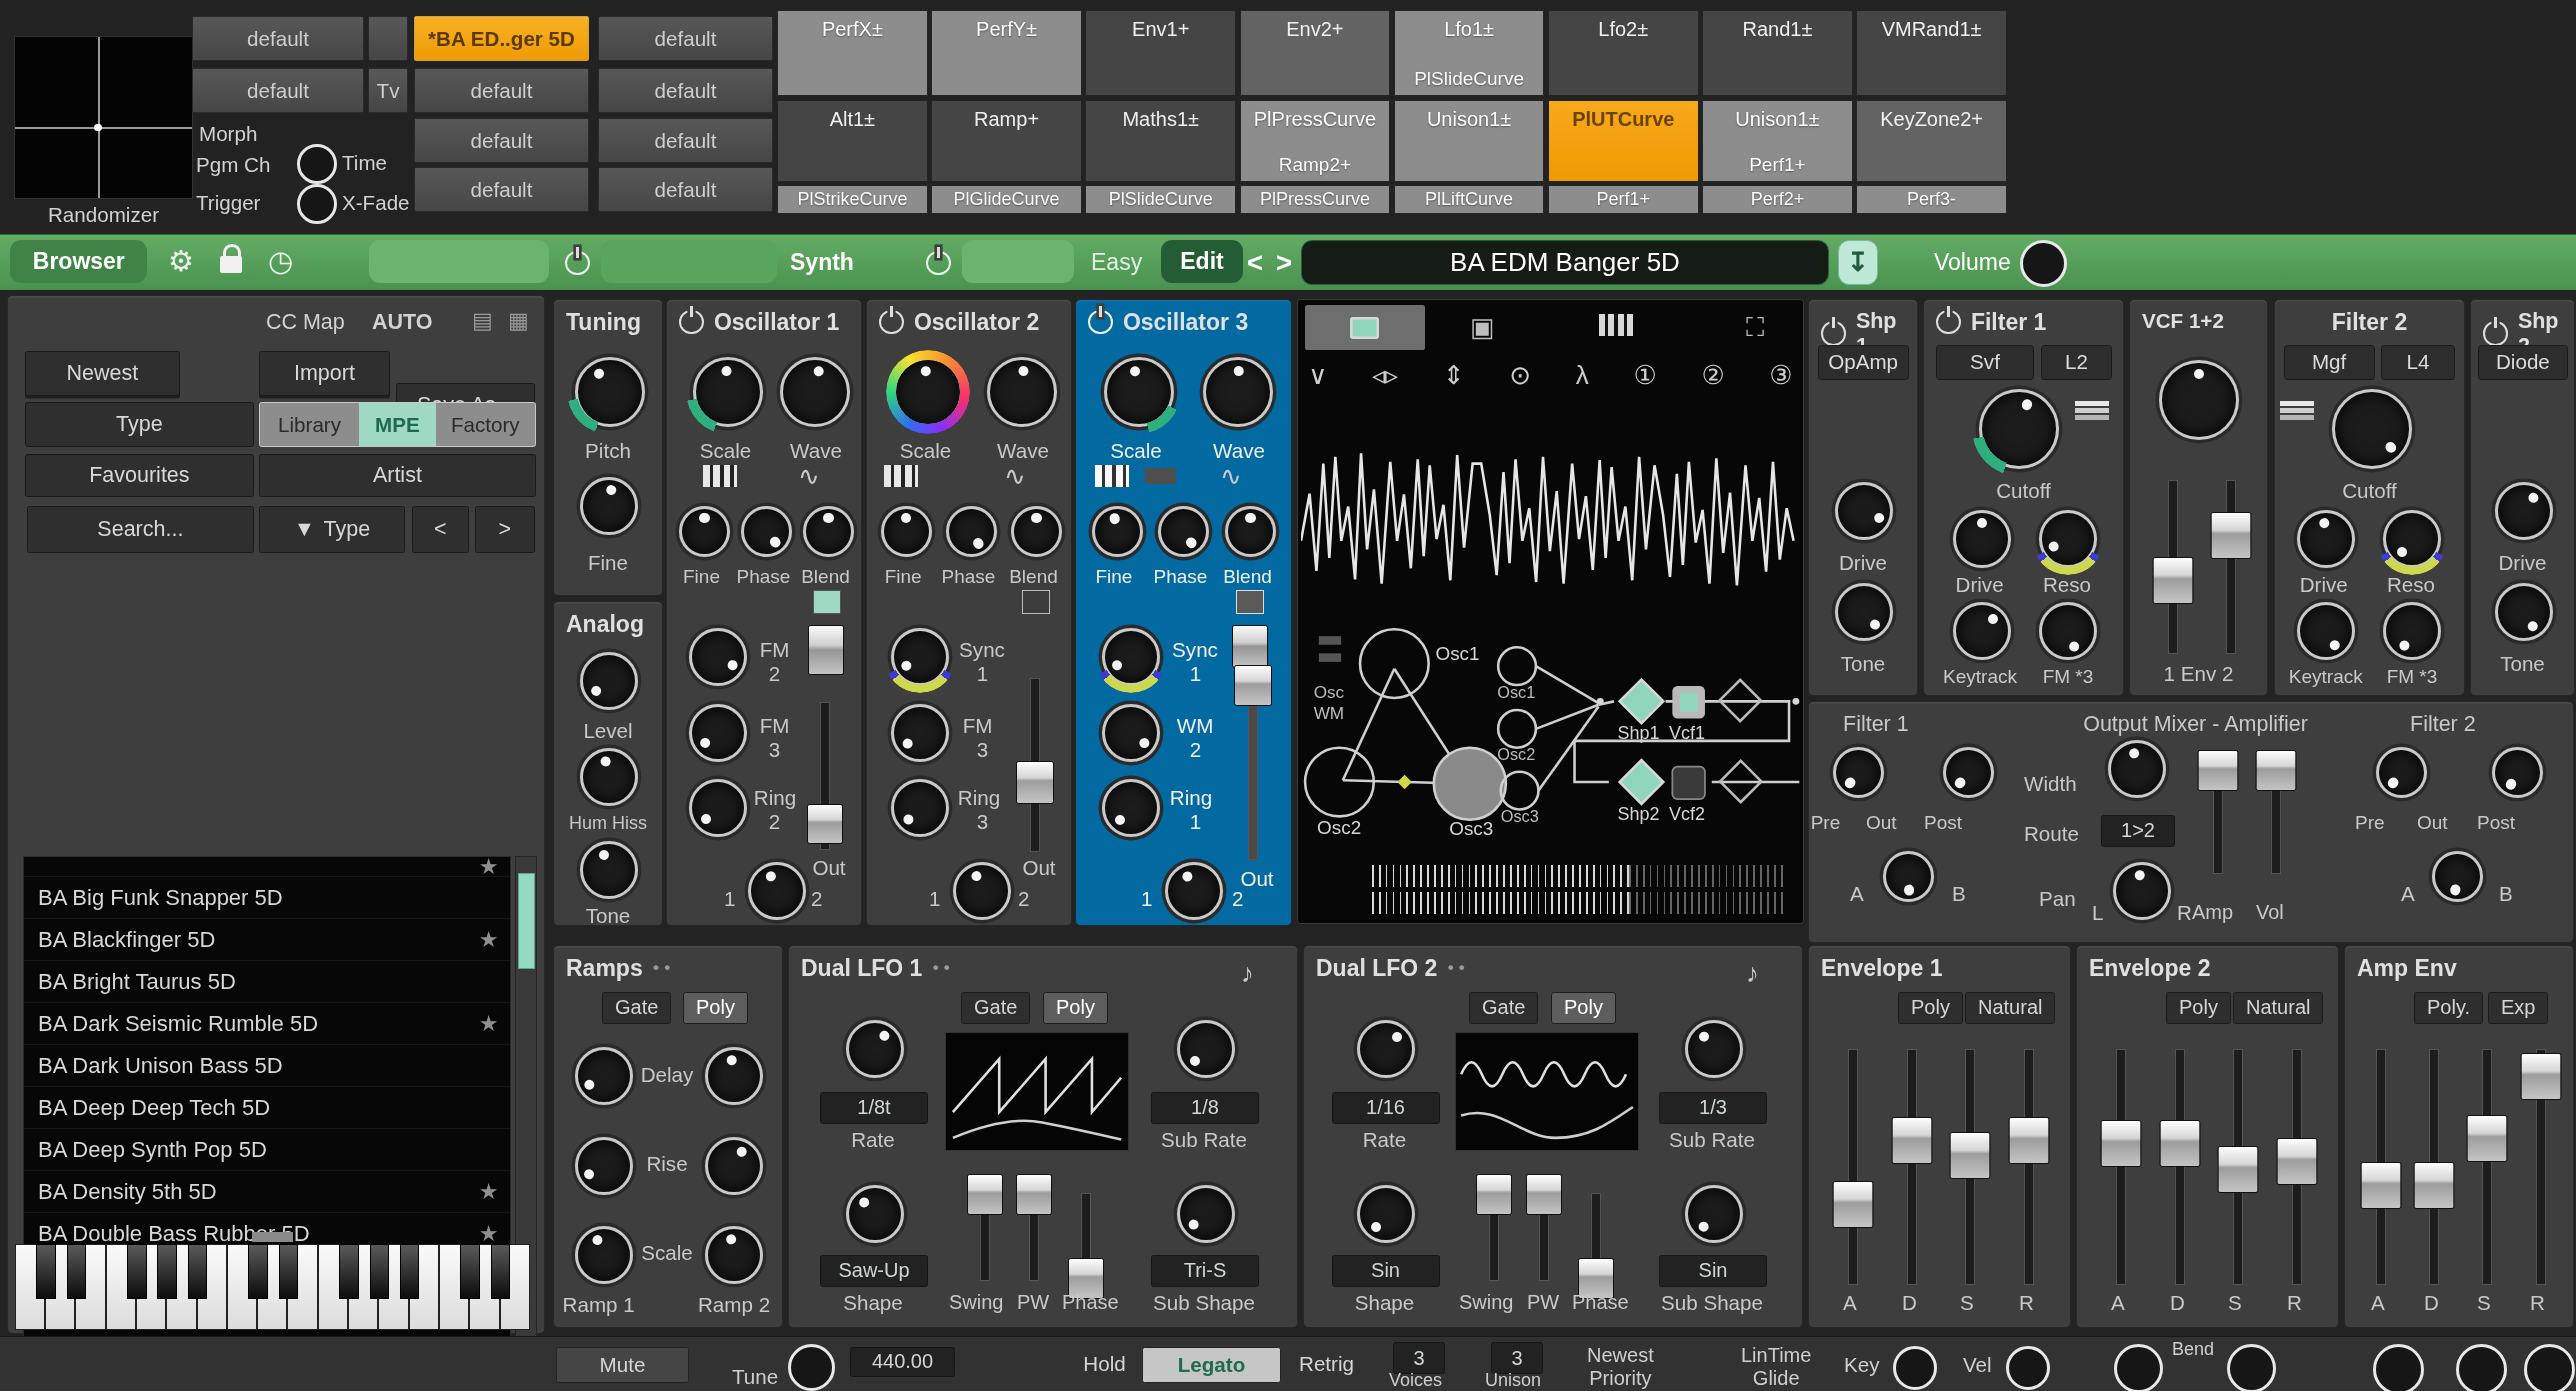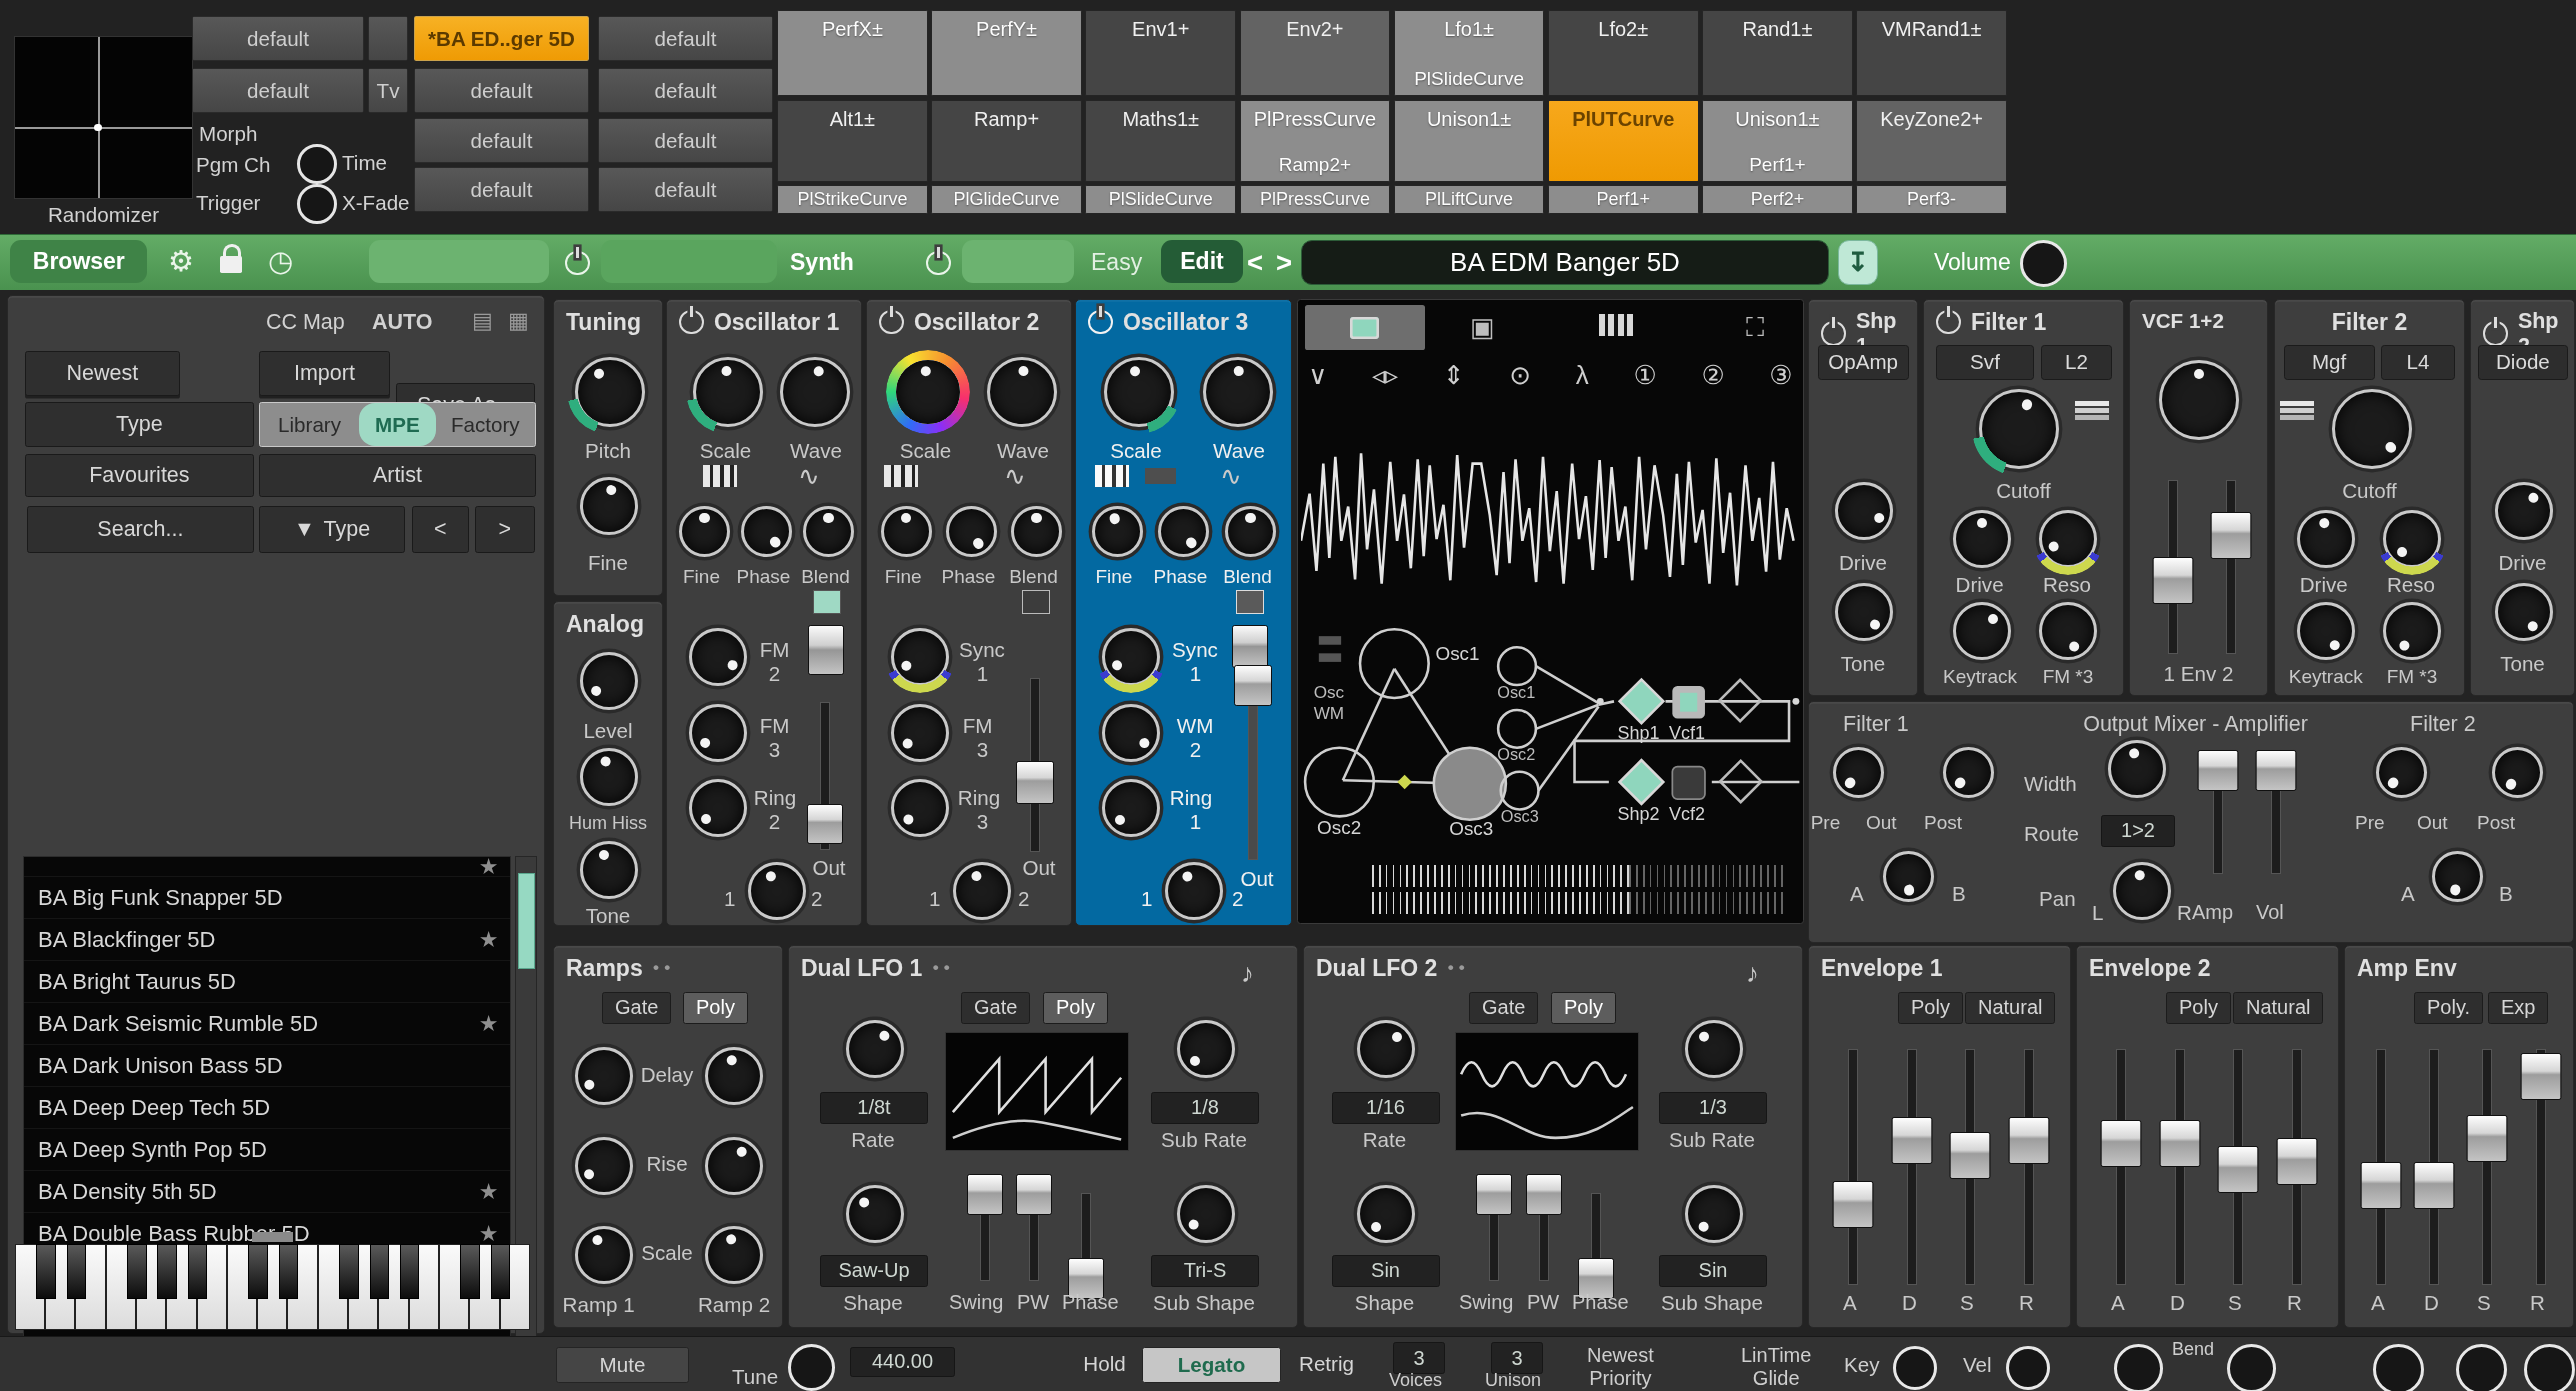--- a/index.html
+++ b/index.html
@@ -280,21 +280,21 @@
     <div class="hlabel" style="left:464px;top:12px;font-size:22px;color:#9a9a9a;">▤</div>
     <div class="hlabel" style="left:500px;top:12px;font-size:22px;color:#9a9a9a;">▦</div>
 
     <div class="dkbtn" style="position:absolute;left:17px;top:55px;width:153px;height:43px;">Newest</div>
     <div class="dkbtn" style="position:absolute;left:251px;top:55px;width:129px;height:43px;">Import</div>
     <div class="dkbtn" style="position:absolute;left:388px;top:55px;width:137px;height:43px;margin-top:32px;">Save As...</div>
 
     <div class="dkbtn" style="position:absolute;left:17px;top:106px;width:227px;height:43px;box-shadow:none;">Type</div>
     <div style="position:absolute;left:251px;top:106px;width:275px;height:43px;background:#8d8d8d;border:1.7px solid #c9c9c9;border-radius:2.6px;display:flex;">
       <div style="flex:1.3;display:flex;align-items:center;justify-content:center;font-size:20.6px;color:#2a2a2a;">Library</div>
-      <div style="flex:1;display:flex;align-items:center;justify-content:center;font-size:20.6px;color:#1f6b52;font-weight:600;background:#9fd9c4;border-radius:16px;">MPE</div>
+      <div style="flex:1;display:flex;align-items:center;justify-content:center;font-size:20.6px;color:#1f6b52;font-weight:600;background:#9fd9c4;">MPE</div>
       <div style="flex:1.3;display:flex;align-items:center;justify-content:center;font-size:20.6px;color:#2a2a2a;">Factory</div>
     </div>
 
     <div class="dkbtn" style="position:absolute;left:17px;top:158px;width:227px;height:41px;box-shadow:none;">Favourites</div>
     <div class="dkbtn" style="position:absolute;left:251px;top:158px;width:275px;height:41px;box-shadow:none;">Artist</div>
 
     <div class="dkbtn" style="position:absolute;left:19px;top:210px;width:225px;height:45px;box-shadow:none;">
       <span>Search...</span>
     </div>
     <div class="dkbtn" style="position:absolute;left:251px;top:210px;width:144px;height:45px;box-shadow:none;gap:8.6px;">

